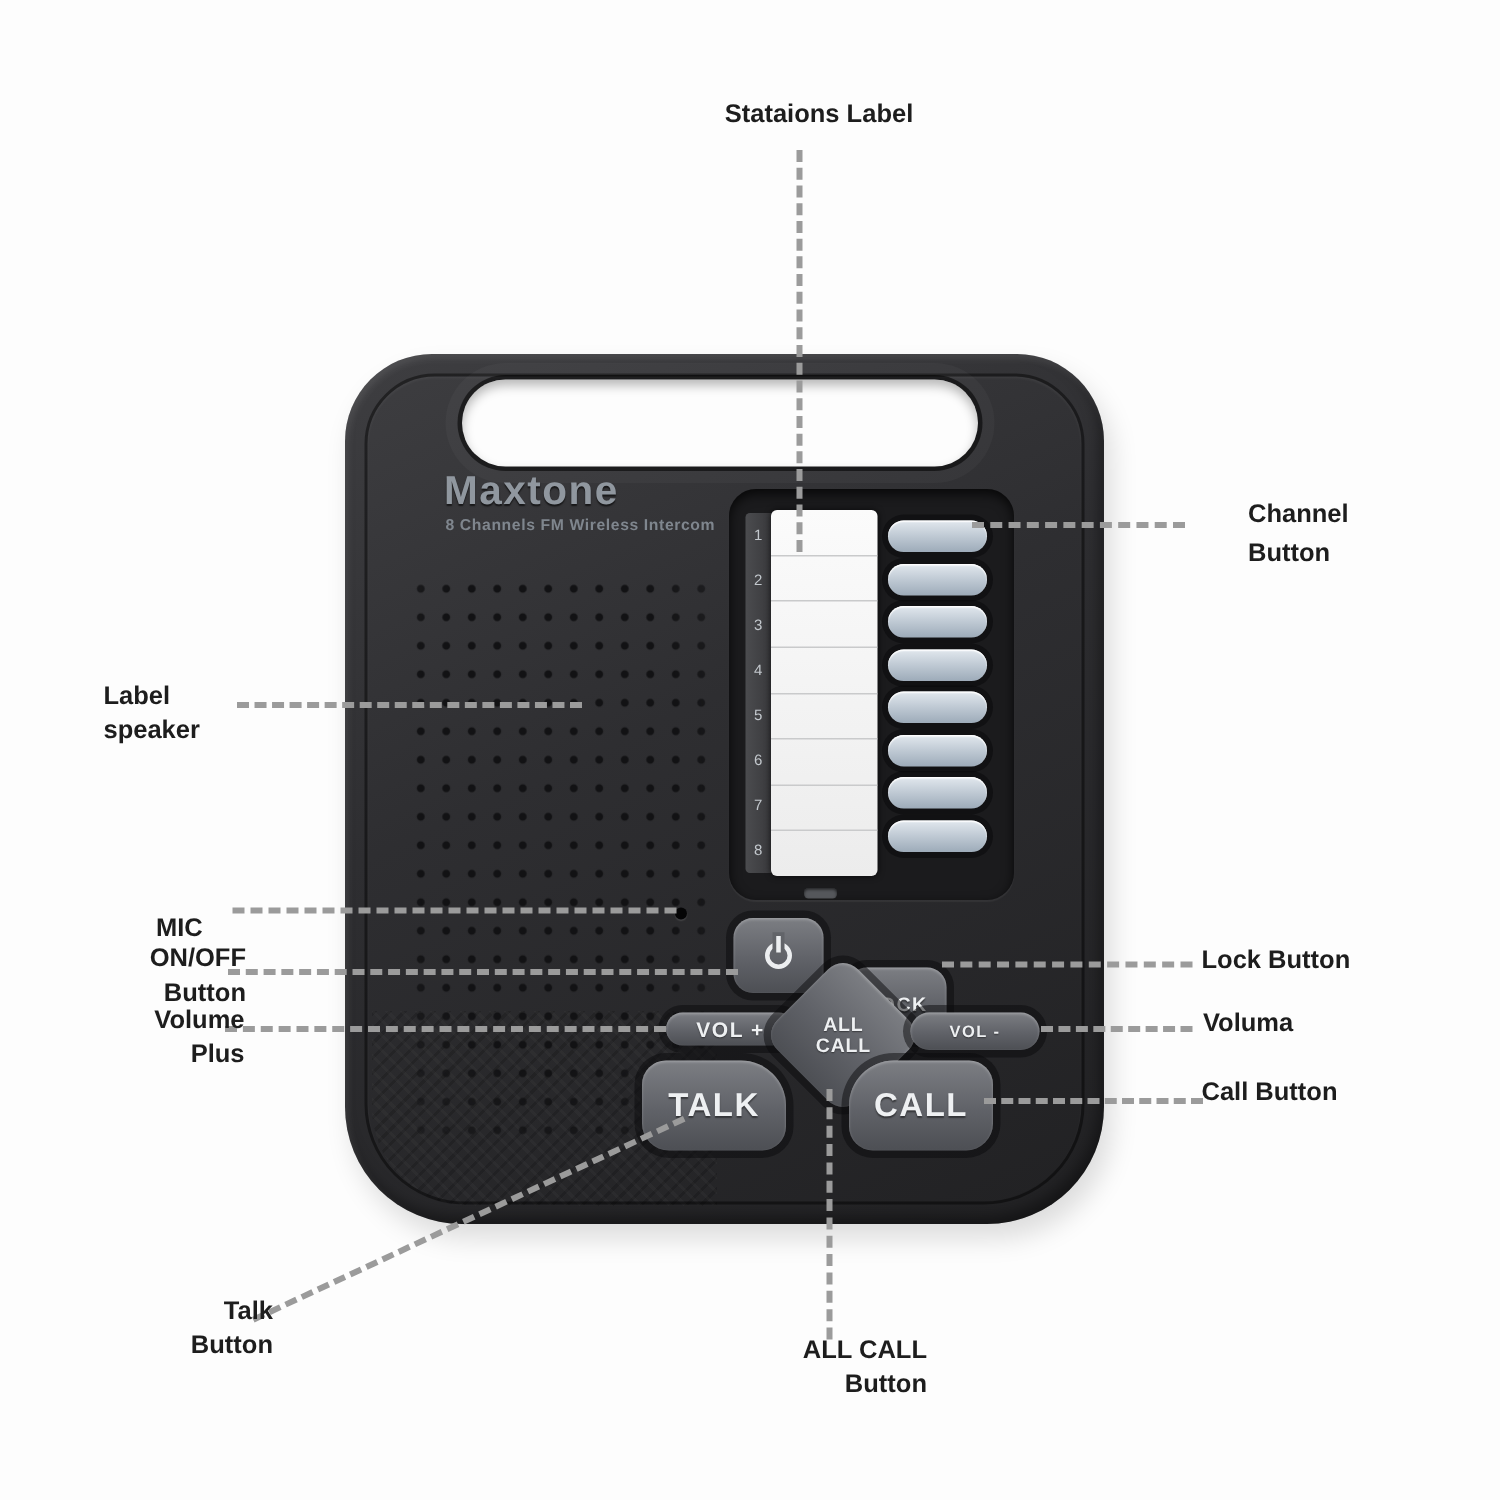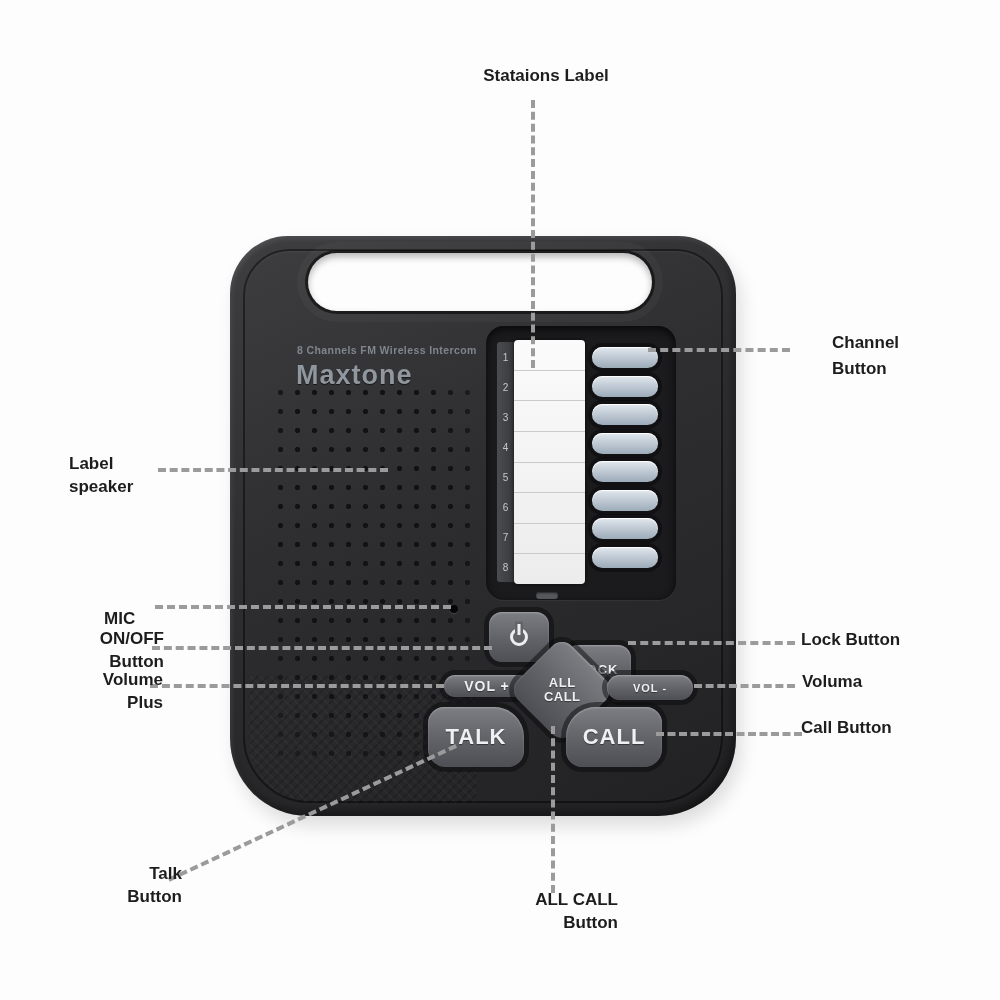--- a/index.html
+++ b/index.html
@@ -31,21 +31,20 @@
   .handle {
     position:absolute; left:78px; top:17px; width:344px; height:58px;
     border-radius:29px; background:#fdfdfd;
     box-shadow: 0 0 0 3px rgba(0,0,0,0.55), inset 0 4px 7px rgba(0,0,0,0.28),
                 0 0 0 11px rgba(255,255,255,0.03);
   }
   .brand {
     position:absolute; left:66px; top:76px;
     font-size:27px; font-weight:bold; letter-spacing:1px; color:#90979f;
     text-shadow:0 1px 1px rgba(0,0,0,0.6);
-    margin-top:48px;
   }
   .tagline {
     position:absolute; left:67px; top:108px;
     font-size:10.5px; font-weight:bold; letter-spacing:0.4px; color:#7f868e;
   }
   .grille {
     position:absolute; left:42px; top:147px; width:208px; height:378px;
     background-image: radial-gradient(circle, #121214 2.2px, rgba(0,0,0,0) 3px);
     background-size:17px 19px;
     -webkit-mask-image: radial-gradient(ellipse at 45% 38%, #000 55%, rgba(0,0,0,0.25) 100%);

